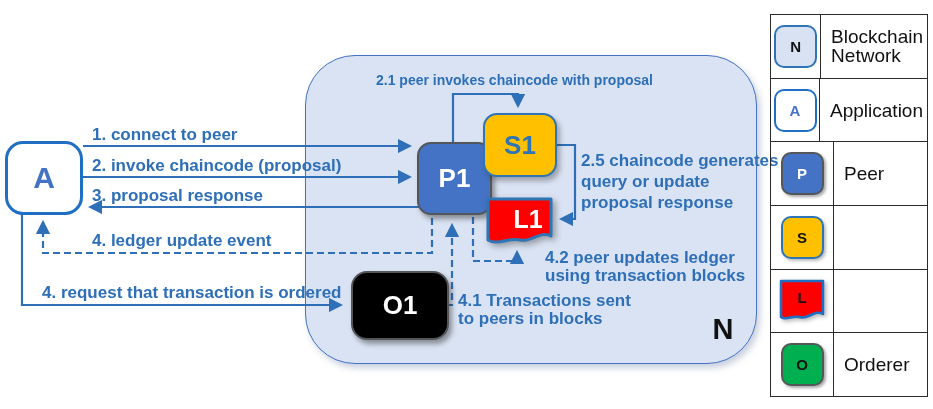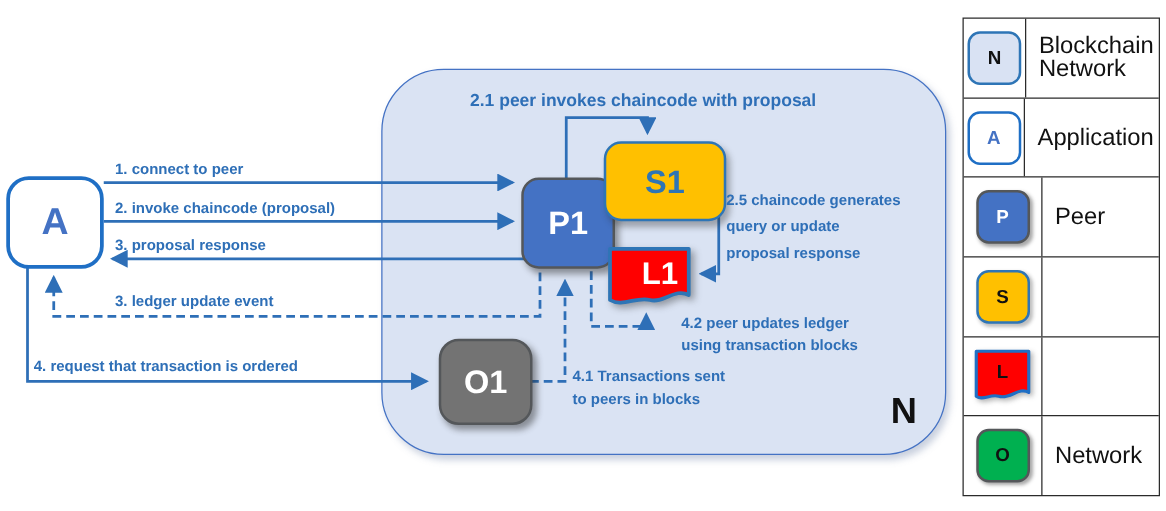--- a/index.html
+++ b/index.html
@@ -23,33 +23,33 @@
   .dash{stroke-dasharray:7 4;}
 
   
   .node{position:absolute;display:flex;align-items:center;justify-content:center;
         font-weight:bold;box-sizing:border-box;}
   .node-a{left:5px;top:141px;width:78px;height:74px;background:#fff;
           border:3px solid #1f6fc5;border-radius:18px;color:#4472c4;font-size:30px;}
   .node-p1{left:417px;top:142px;width:75px;height:73px;background:#4472c4;
            border:2px solid #54575a;border-radius:14px;color:#fff;font-size:26px;
            box-shadow:3px 4px 5px rgba(40,40,40,.45);}
-  .node-s1{left:483px;top:113px;width:98px;height:64px;background:#ffc000;
+  .node-s1{left:483px;top:113px;width:74px;height:64px;background:#ffc000;
            border:2.5px solid #2e75b6;border-radius:14px;color:#2e75b6;font-size:26px;
            box-shadow:3px 4px 5px rgba(40,40,40,.35);}
-  .node-o1{left:351px;top:271px;width:75px;height:69px;background:#737373;
+  .node-o1{left:351px;top:271px;width:98px;height:69px;background:#000000;
            border:2.2px solid #54575a;border-radius:16px;color:#fff;font-size:26px;
            box-shadow:3px 4px 5px rgba(40,40,40,.45);}
   .node-l1{left:486px;top:197px;width:84px;height:52px;background:transparent;border:none;
            color:#fff;font-size:25px;}
   .node-l1 svg{position:absolute;left:0;top:0;filter:drop-shadow(3px 3px 3px rgba(40,40,40,.4));}
   .node-l1 .txt{position:relative;margin-top:-8px;}
 
   
-  .flbl{position:absolute;color:#2e6fb7;font-weight:bold;font-size:12px;
+  .flbl{position:absolute;color:#2e6fb7;font-weight:bold;font-size:17px;
         line-height:18px;white-space:pre-line;}
 
   
   .legend{position:absolute;left:770px;top:14px;width:158px;height:383px;
           border:1.6px solid #2b2b2b;box-sizing:border-box;display:flex;flex-direction:column;}
   .lrow{flex:1;display:flex;border-top:1.4px solid #2b2b2b;}
   .lrow:first-child{border-top:none;}
   .licon-cell{width:62px;border-right:1.4px solid #2b2b2b;display:flex;
               align-items:center;justify-content:center;}
   .llabel-cell{flex:1;display:flex;align-items:center;padding-left:10px;padding-right:4px;
@@ -98,22 +98,22 @@
     </svg>
     <span class="txt">L1</span>
   </div>
   <div class="node node-o1">O1</div>
 
   <div class="network-label">N</div>
 
   <div class="flbl" style="left:92px;top:126px;">1. connect to peer</div>
   <div class="flbl" style="left:92px;top:157px;">2. invoke chaincode (proposal)</div>
   <div class="flbl" style="left:92px;top:187px;">3. proposal response</div>
-  <div class="flbl" style="left:92px;top:232px;">3. ledger update event</div>
-  <div class="flbl" style="left:27px;top:284px;">4. request that transaction is ordered</div>
+  <div class="flbl" style="left:92px;top:232px;">4. ledger update event</div>
+  <div class="flbl" style="left:42px;top:284px;">4. request that transaction is ordered</div>
   <div class="flbl" style="left:376px;top:71px;font-size:14px;">2.1 peer invokes chaincode with proposal</div>
   <div class="flbl" style="left:581px;top:150px;line-height:21px;">2.5 chaincode generates
 query or update
 proposal response</div>
   <div class="flbl" style="left:528px;top:249px;margin-left:17px;">4.2 peer updates ledger
 using transaction blocks</div>
   <div class="flbl" style="left:458px;top:292px;">4.1 Transactions sent
 to peers in blocks</div>
 
   <div class="legend">
@@ -147,17 +147,17 @@
             <path d="M3,4 H45 V37 C37,32 30,43 21,40 C14,38 8,44 3,40 Z" fill="#ff0000" stroke="#1f6fc5" stroke-width="2.5" stroke-linejoin="round"></path>
           </svg>
           <span class="txt">L</span>
         </div>
       </div>
     </div>
     <div class="lrow">
       <div class="licon-cell">
         <div class="lic lic-o">O</div>
       </div>
-      <div class="llabel-cell">Network</div>
+      <div class="llabel-cell">Orderer</div>
     </div>
   </div>
 
 </div>
 
 </body></html>

